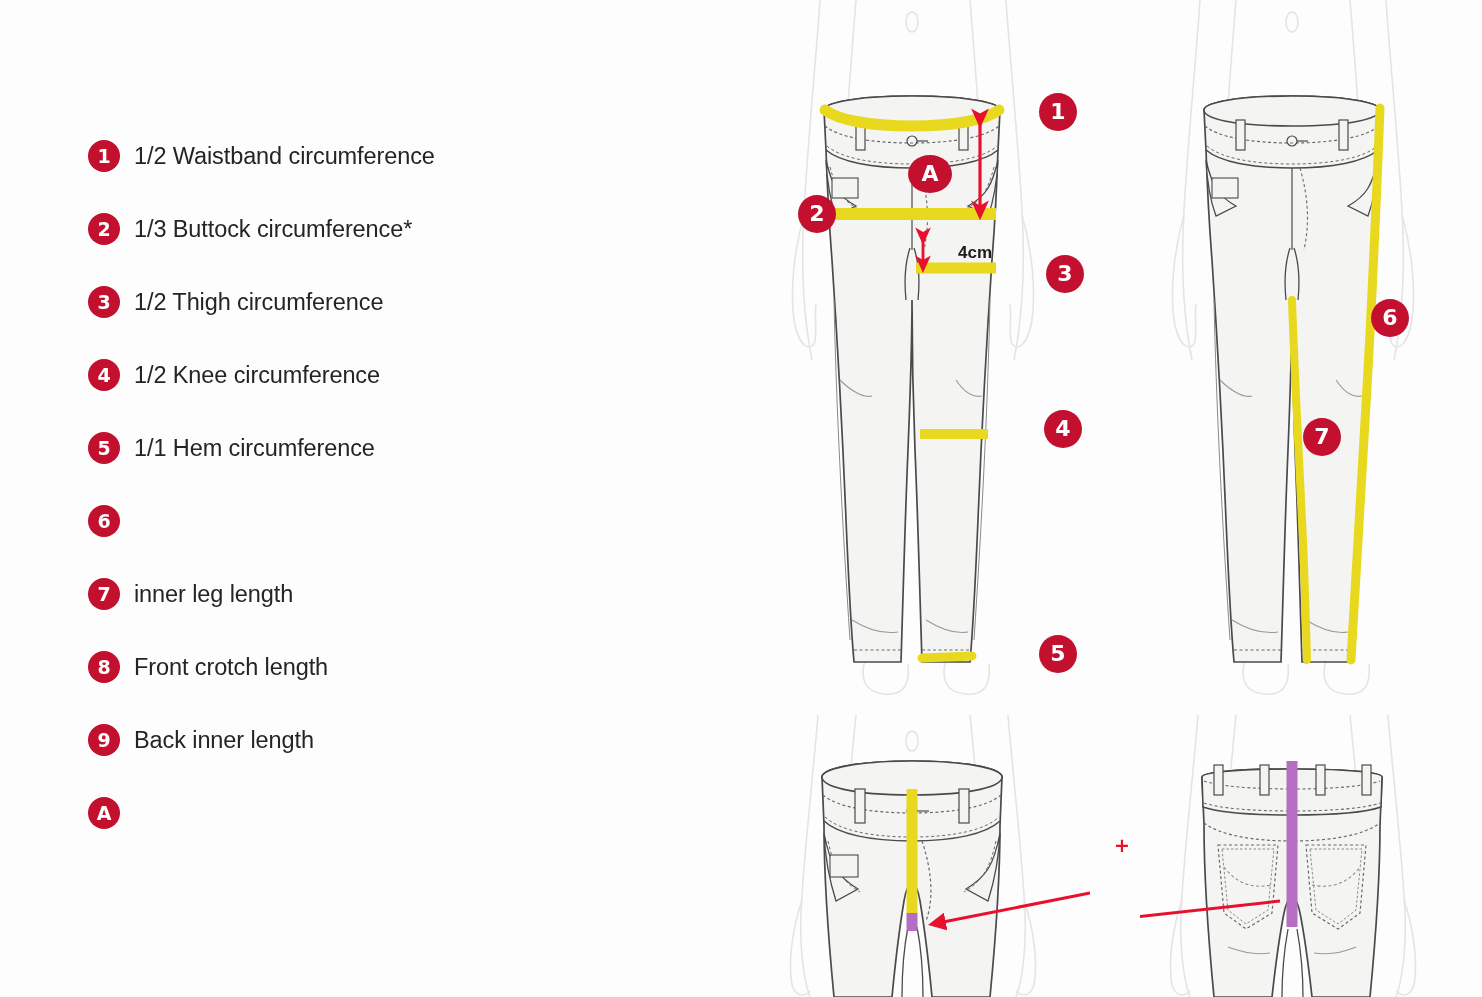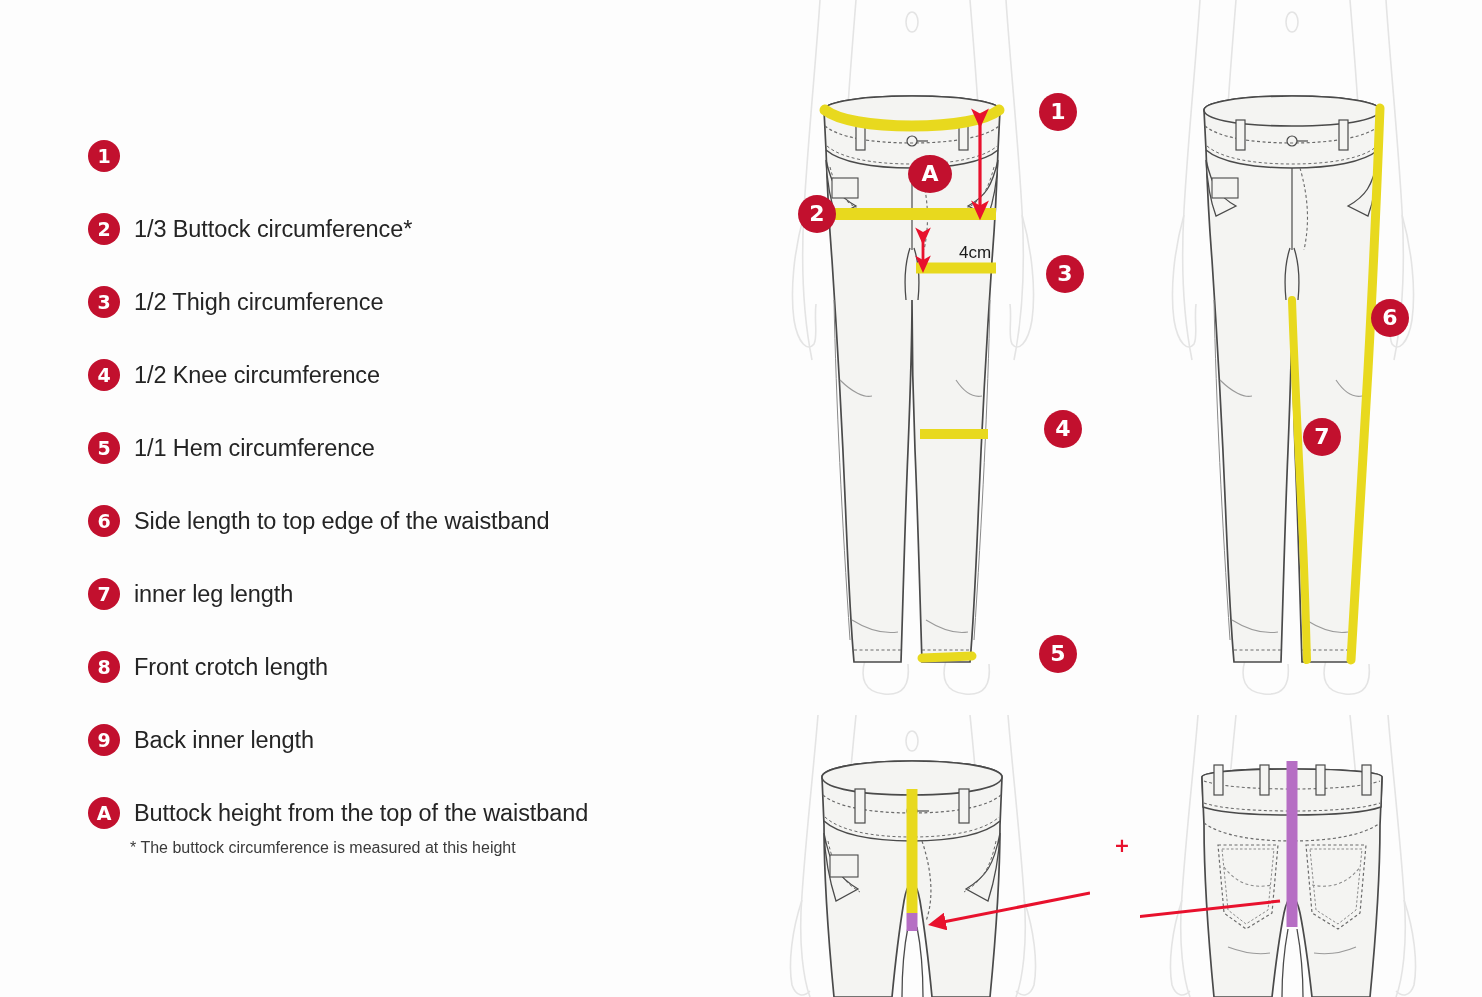--- a/index.html
+++ b/index.html
@@ -52,36 +52,38 @@
     font-size:22px;font-weight:bold;line-height:1;
     font-family:"DejaVu Sans", sans-serif;
     transform:translate(-50%,-50%);
     z-index:20;
   }
   .marker.wide{width:44px;height:38px;border-radius:50%;}
   .dim-text{
     position:absolute;font-size:17px;color:#1b1b1b;
     transform:translate(-50%,-50%);z-index:15;
     font-family:"Liberation Sans", sans-serif;
+    font-weight:bold;
   }
   .plusmark{
     position:absolute;color:#e8112d;font-size:19px;font-weight:bold;
     transform:translate(-50%,-50%);z-index:15;
     font-family:"DejaVu Sans", sans-serif;
   }
 </style>
 </head>
 <body>
 
 <div id="board">
 
   <div class="legend">
 
     <div class="legend-item" style="top:139px">
       <div class="badge">1</div>
+      <div class="legend-label">1/2 Waistband circumference</div>
     </div>
 
     <div class="legend-item" style="top:212px">
       <div class="badge">2</div>
       <div class="legend-label">1/3 Buttock circumference*</div>
     </div>
 
     <div class="legend-item" style="top:285px">
       <div class="badge">3</div>
       <div class="legend-label">1/2 Thigh circumference</div>
@@ -92,44 +94,41 @@
       <div class="legend-label">1/2 Knee circumference</div>
     </div>
 
     <div class="legend-item" style="top:431px">
       <div class="badge">5</div>
       <div class="legend-label">1/1 Hem circumference</div>
     </div>
 
     <div class="legend-item" style="top:504px">
       <div class="badge">6</div>
-      <div class="legend-label">Side length to top edge of the waistband</div>
     </div>
 
     <div class="legend-item" style="top:577px">
       <div class="badge">7</div>
       <div class="legend-label">inner leg length</div>
     </div>
 
     <div class="legend-item" style="top:650px">
       <div class="badge">8</div>
       <div class="legend-label">Front crotch length</div>
     </div>
 
     <div class="legend-item" style="top:723px">
       <div class="badge">9</div>
       <div class="legend-label">Back inner length</div>
     </div>
 
     <div class="legend-item" style="top:796px">
       <div class="badge">A</div>
-      <div class="legend-label">Buttock height from the top of the waistband</div>
-    </div>
-
-    <div class="footnote">* The buttock circumference is measured at this height</div>
+    </div>
+
   </div>
 
   <div class="figures">
 
     <div class="panel" style="left:20px;top:0;width:330px;height:700px">
       <svg width="330" height="700" viewBox="0 0 330 700">
         <g stroke="#e4e4e4" stroke-width="1.6" fill="none">
           <path d="M60 0 C56 60 48 140 44 210 C40 280 46 330 52 360"></path>
           <path d="M96 0 C92 50 86 120 84 180"></path>
           <path d="M246 0 C250 60 258 140 262 210 C266 280 260 330 254 360"></path>

